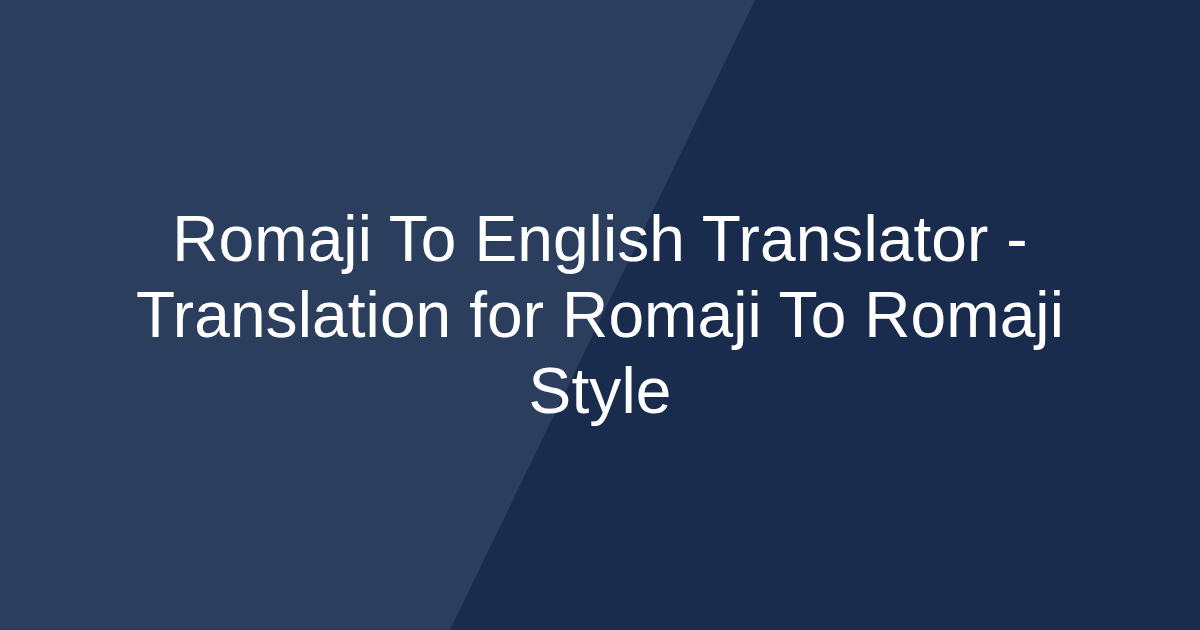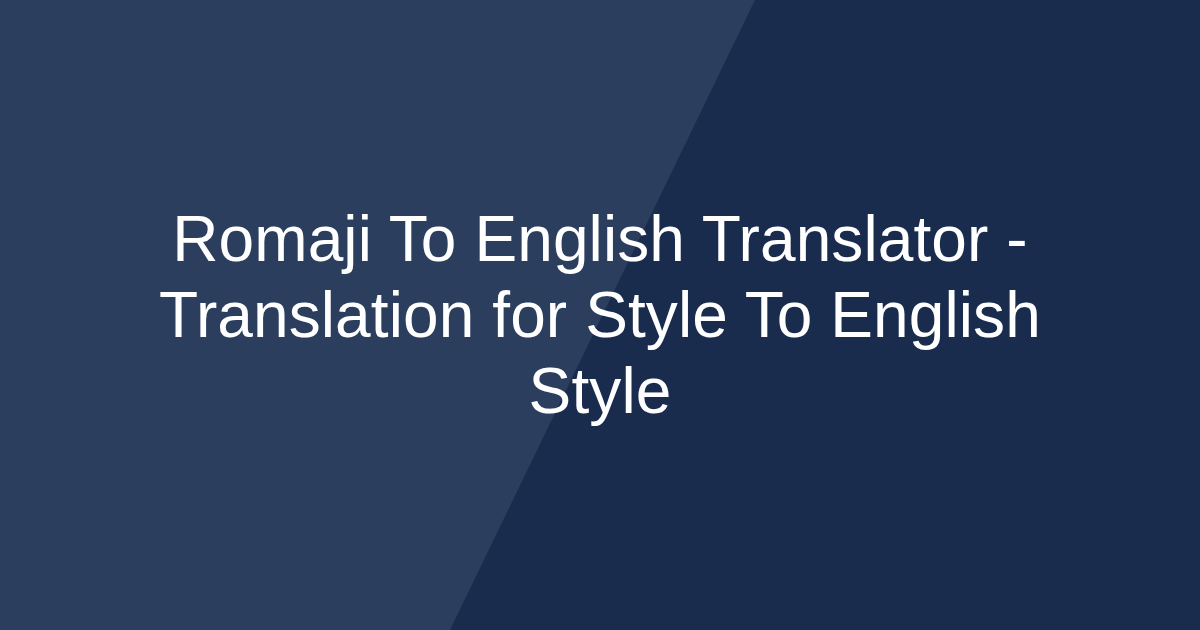--- a/index.html
+++ b/index.html
@@ -68,16 +68,16 @@
 </head>
 <body>
 
 <div class="og-card">
 
   <div class="bg-dark"></div>
 
   <div class="bg-light"></div>
 
   <div class="headline-wrap">
-    <h1 class="headline">Romaji To English Translator - Translation for Style To English Style</h1>
+    <h1 class="headline">Romaji To English Translator - Translation for Romaji To Romaji Style</h1>
   </div>
 
 </div>
 
 </body></html>

